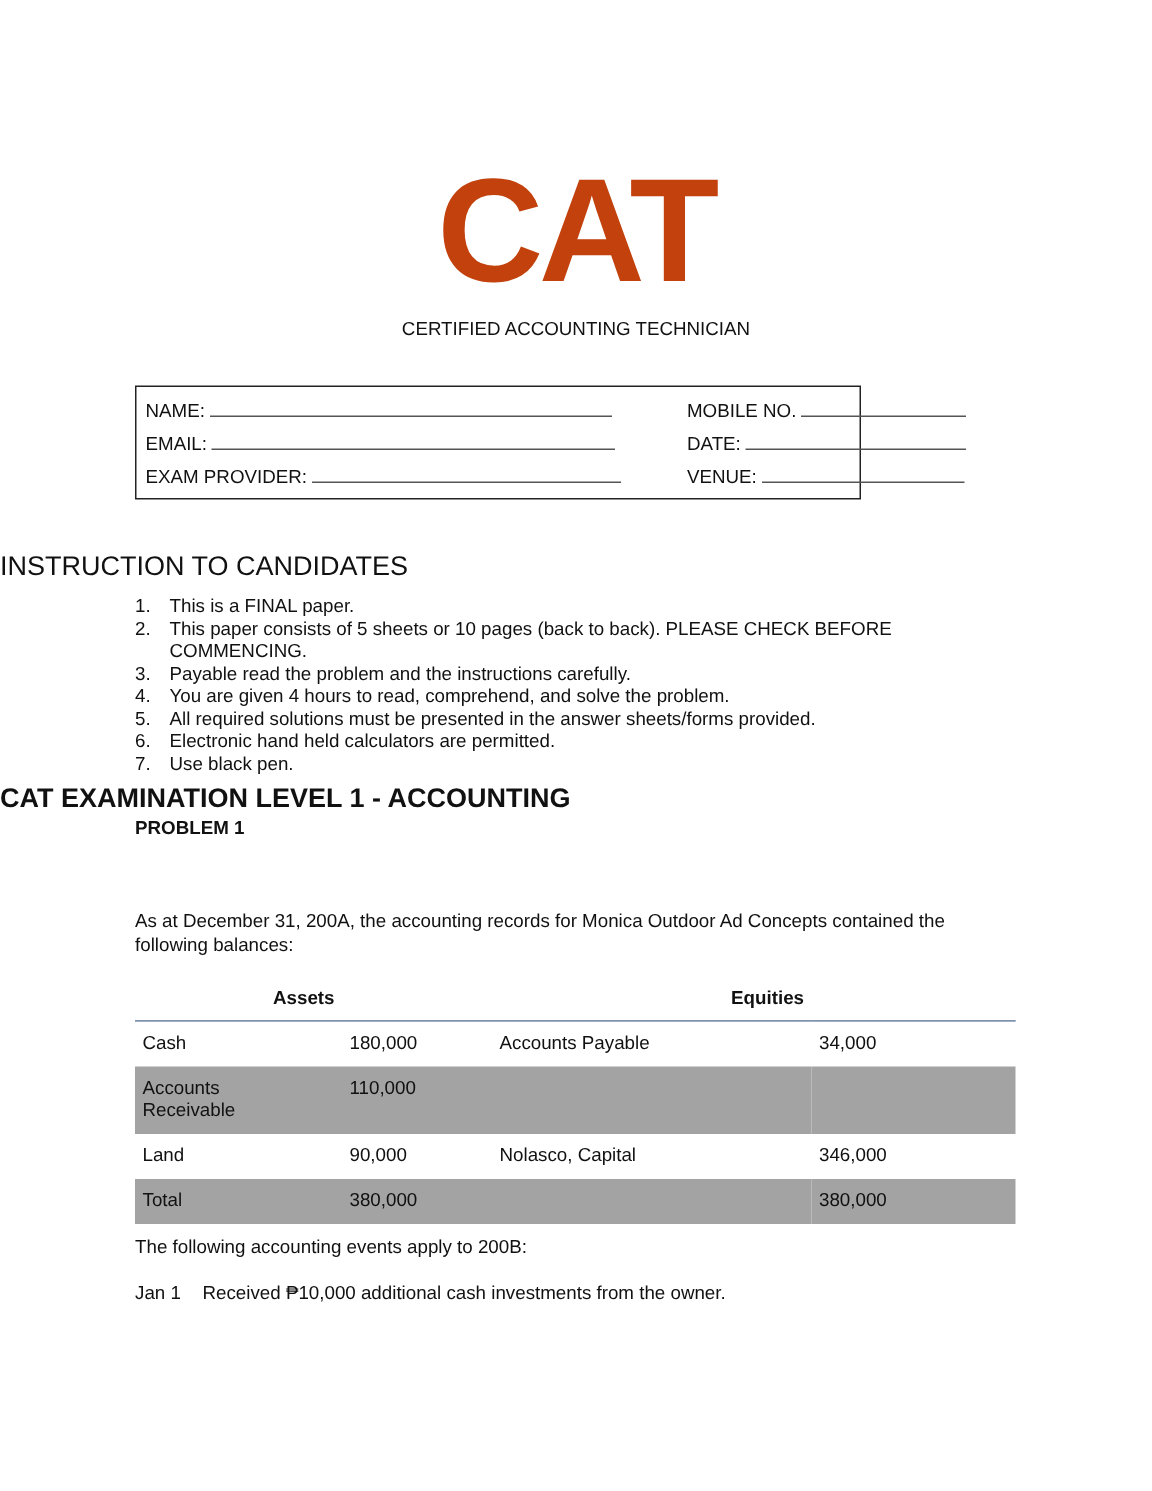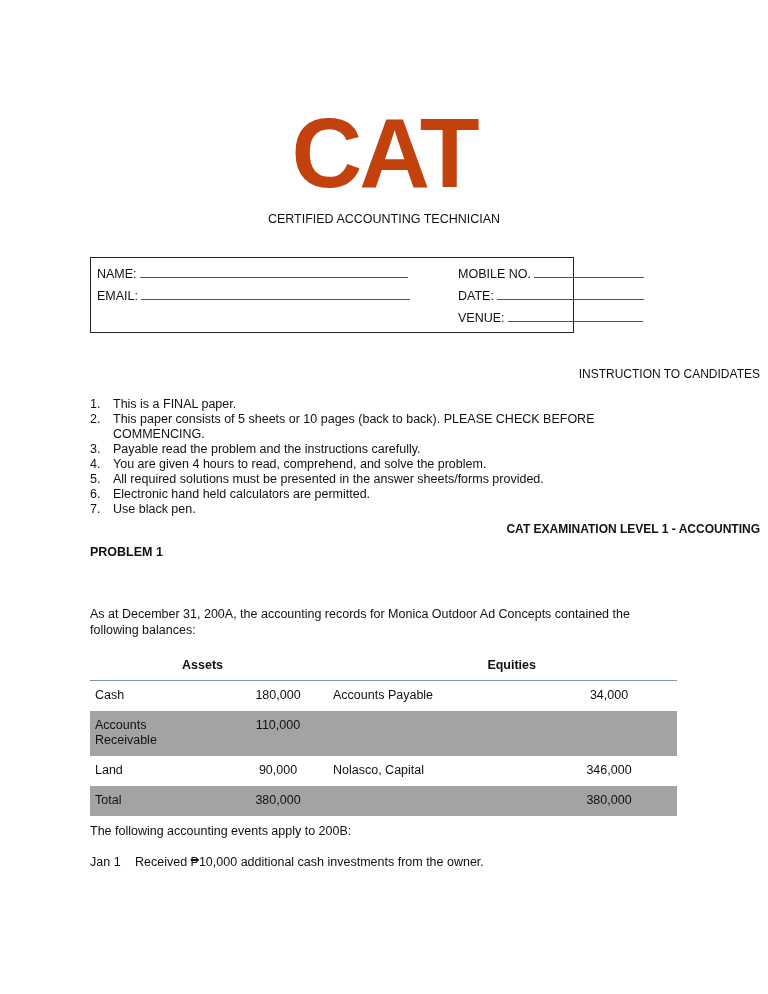--- a/index.html
+++ b/index.html
@@ -14,48 +14,51 @@
   }
   .subtitle { left: 0; width: 768px; top: 212px; text-align: center; font-size: 12.5px; }
   .infobox {
     left: 90px; top: 257px; width: 484px; height: 76px;
     border: 1px solid #222; box-sizing: border-box;
   }
   .field { position: absolute; font-size: 12.5px; white-space: nowrap; }
   .field .line {
     display: inline-block; border-bottom: 1px solid #555; height: 12px; vertical-align: baseline; margin-left: 3px;
   }
-  .center-head { left: 0; width: 760px; text-align: right; font-size: 12px; }
+  .center-head { left: 0; width: 760px; text-align: left; font-size: 18px; }
   .instructions { left: 90px; top: 397px; width: 560px; margin: 0; padding: 0; list-style: none; font-size: 12.5px; line-height: 15px; }
   .instructions li { position: relative; padding-left: 23px; }
   .instructions li .num { position: absolute; left: 0; }
   .bold { font-weight: bold; }
   .para { left: 90px; width: 590px; font-size: 12.5px; line-height: 15.5px; }
   table.bal {
     position: absolute; left: 90px; top: 652px; width: 587px; border-collapse: collapse; font-size: 12.5px;
   }
   table.bal th { text-align: right; font-weight: bold; padding: 6px 5px 8px 5px; border-bottom: 1.5px solid #7f93ad; }
   table.bal td { padding: 7px 5px 8px 5px; vertical-align: top; line-height: 15px; }
   table.bal tr.shade td { background: #a3a3a3; }
-  table.bal td.num { text-align: center; }
+  table.bal td.num { text-align: left; }
   .event { left: 90px; top: 855px; font-size: 12.5px; white-space: nowrap; }
   .event .date { display: inline-block; width: 45px; }
 </style>
 </head>
 <body>
 
 <div class="abs logo">CAT</div>
 <div class="abs subtitle">CERTIFIED ACCOUNTING TECHNICIAN</div>
 
 <div class="abs infobox">
   <div class="field" style="left:6px; top:7px;">
     <span>NAME:</span><span class="line" style="width:268px"></span>
   </div>
   <div class="field" style="left:6px; top:29px;">
     <span>EMAIL:</span><span class="line" style="width:269px"></span>
+  </div>
+  <div class="field" style="left:6px; top:51px;">
+    <span>EXAM PROVIDER:</span><span class="line" style="width:206px"></span>
   </div>
   <div class="field" style="left:367px; top:7px;">
     <span>MOBILE NO.</span><span class="line" style="width:110px"></span>
   </div>
   <div class="field" style="left:367px; top:29px;">
     <span>DATE:</span><span class="line" style="width:147px"></span>
   </div>
   <div class="field" style="left:367px; top:51px;">
     <span>VENUE:</span><span class="line" style="width:135px"></span>
   </div>

